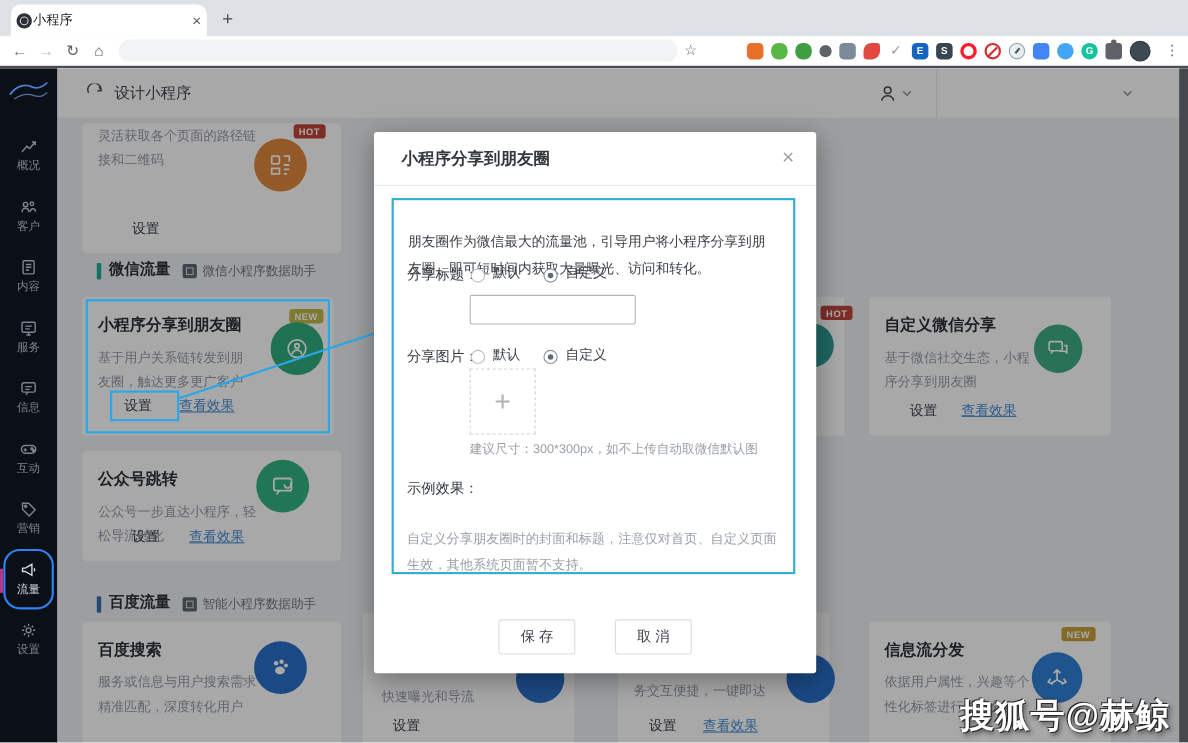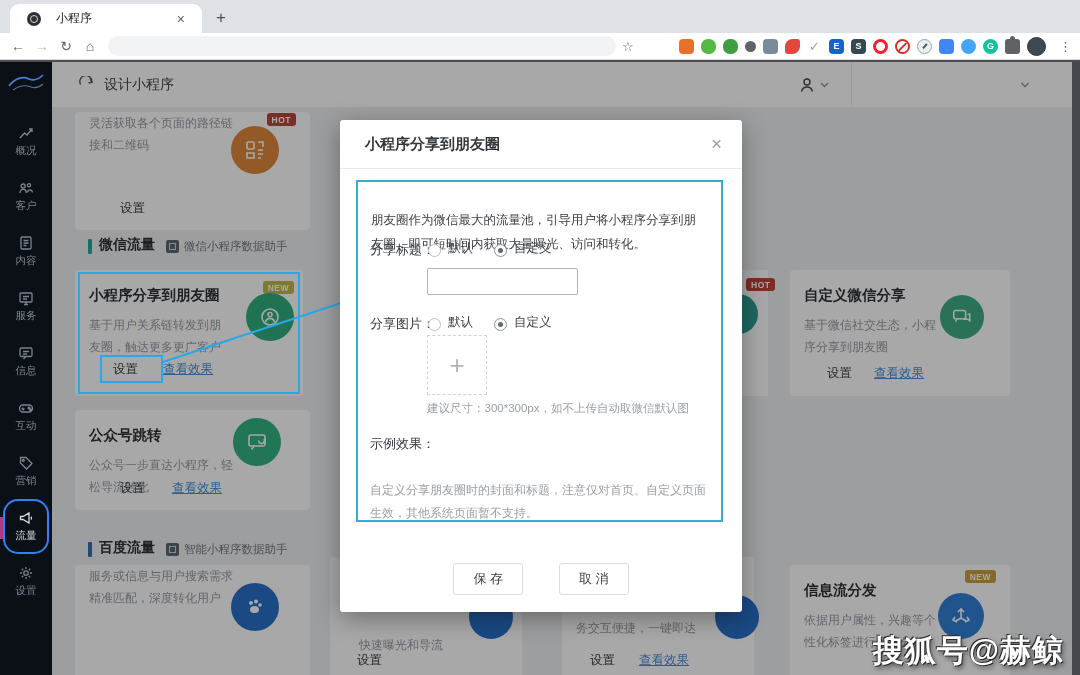--- a/index.html
+++ b/index.html
@@ -2,21 +2,21 @@
 <html><head>
 <meta charset="utf-8">
 <style>
   *{box-sizing:border-box;margin:0;padding:0}
   html,body{width:1080px;height:675px;overflow:hidden;font-family:"Liberation Sans","DejaVu Sans",sans-serif}
   body{position:relative;background:#fff}
 
   
   .chrome{position:absolute;top:0;left:0;width:1080px;height:60px}
   .tabstrip{height:33px;background:#dee1e6;display:flex;align-items:flex-end}
-  .tab{margin-left:10px;width:192px;height:29px;background:#fff;border-radius:9px 9px 0 0;display:flex;align-items:center;padding:0 17px;gap:15px}
+  .tab{margin-left:10px;width:178px;height:29px;background:#fff;border-radius:9px 9px 0 0;display:flex;align-items:center;padding:0 5px;gap:1px}
   .tab-title{font-size:12px;color:#202124;flex:1;white-space:nowrap;overflow:hidden}
   .tab-close{font-size:14px;color:#5f6368;cursor:default}
   .favicon{width:14px;height:14px;border-radius:50%;background:#2d3136;position:relative;flex:none}
   .favicon::after{content:"";position:absolute;inset:3px;border:1px solid #cfd3d8;border-radius:50%}
   .newtab{font-size:17px;color:#4b4f54;margin:0 0 5px 14px}
   .toolbar{height:27px;background:#fff;display:flex;align-items:center;padding:0 6px;border-bottom:1px solid #dadce0}
   .navic{font-size:14px;color:#5f6368;width:24px;text-align:center;flex:none}
   .navic.dim{color:#b6b9be}
   .addressbar{flex:none;width:508px;height:20px;background:#f1f3f4;border-radius:11px;margin:0 6px;display:flex;align-items:center;padding:0 10px}
   .addressbar input{border:none;background:transparent;outline:none;width:100%;font-size:11px;color:#333}
@@ -86,21 +86,21 @@
   .c-baidusearch{left:75px;top:503px;width:235px;height:140px}
   .c-baidusearch .cicon{left:156px;top:18px;width:48px;height:48px;background:#2a6fc9}
   .c-custom{left:790px;top:208px;width:220px;height:126px}
   .c-custom .cicon{left:150px;top:25px;width:44px;height:44px;background:#3fae85}
   .c-custom .clinks{left:37px;bottom:14px;gap:22px}
   .c-feed{left:790px;top:503px;width:220px;height:140px}
   .c-feed .cicon{left:148px;top:28px;width:46px;height:46px;background:#2f80d6}
   .c-feed .badge{right:14px;top:5px}
   .c-feed .clinks{left:37px;gap:22px;bottom:14px}
   .c-partA{left:330px;top:495px;width:192px;height:148px}
-  .c-partA .cdesc{position:absolute;left:12px;top:60px;margin:17px}
+  .c-partA .cdesc{position:absolute;left:12px;top:60px;margin:5px}
   .c-partA .clinks{left:27px;bottom:36px}
   .c-partA .cicon{left:139px;top:38px;width:44px;height:44px;background:#2a6fc9}
   .c-partB{left:562px;top:495px;width:192px;height:148px}
   .c-partB .cdesc{position:absolute;left:14px;top:60px;margin:0}
   .c-partB .clinks{left:28px;bottom:36px;gap:24px}
   .c-partB .cicon{left:153px;top:38px;width:44px;height:44px;background:#2a6fc9}
   .frag-card{position:absolute;left:735px;top:208px;width:33px;height:126px;background:#fff;z-index:2}
   .frag-icon{position:absolute;left:718px;top:232px;width:40px;height:40px;border-radius:50%;background:#2f9d95;z-index:3}
   .frag-badge{position:absolute;left:746px;top:216px;z-index:3}
 
@@ -385,20 +385,21 @@
   <div class="section sec-baidu">
     <span class="sec-bar"></span>
     <span class="sec-title">百度流量</span>
     <span class="sec-assist">
       <span class="assist-ic"></span>
       <span>智能小程序数据助手</span>
     </span>
   </div>
 
   <div class="card c-baidusearch">
+    <div class="ctitle">百度搜索</div>
     <div class="cdesc">服务或信息与用户搜索需求精准匹配，深度转化用户</div>
 
     <div class="cicon">
       <svg width="24" height="24" viewBox="0 0 24 24" fill="#fff">
           <circle cx="8" cy="8" r="2"></circle>
           <circle cx="13" cy="6.5" r="2"></circle>
           <circle cx="17" cy="10" r="1.8"></circle>
           <ellipse cx="11.5" cy="14.5" rx="4.5" ry="3.6"></ellipse>
         </svg>
     </div>

